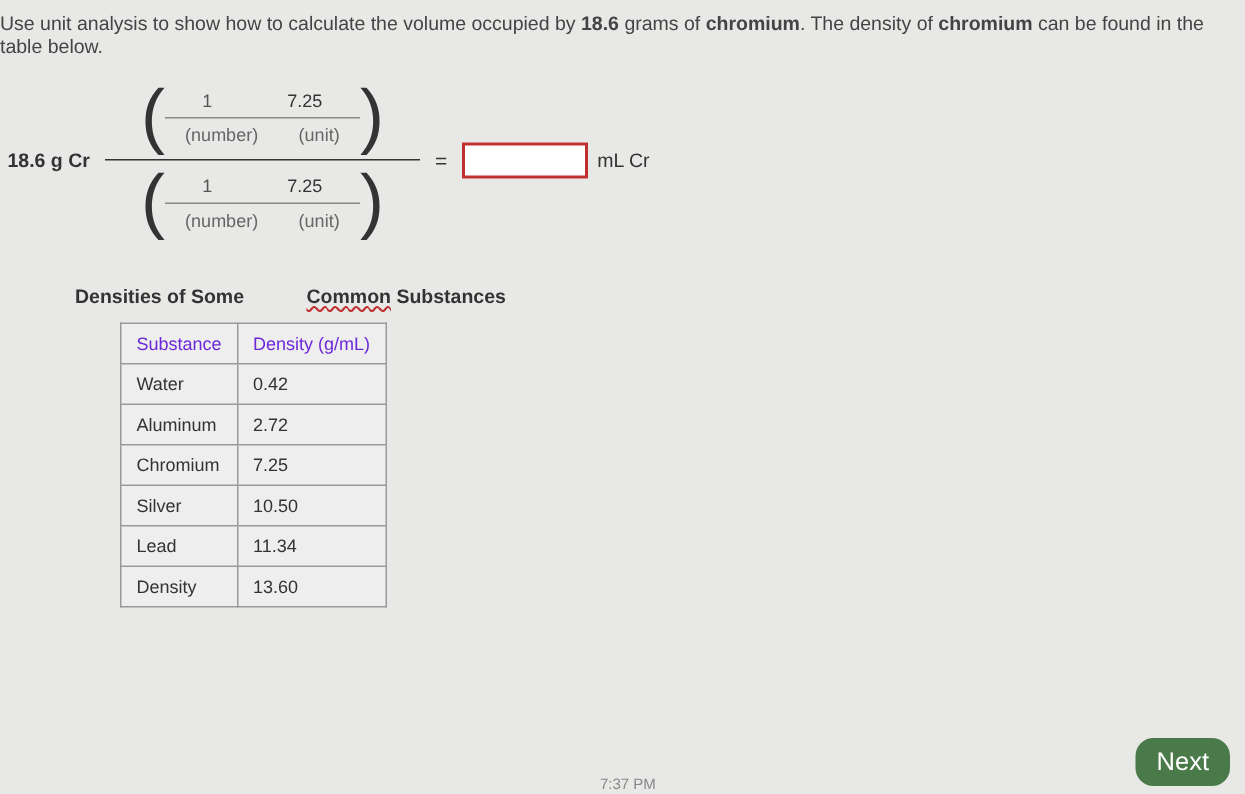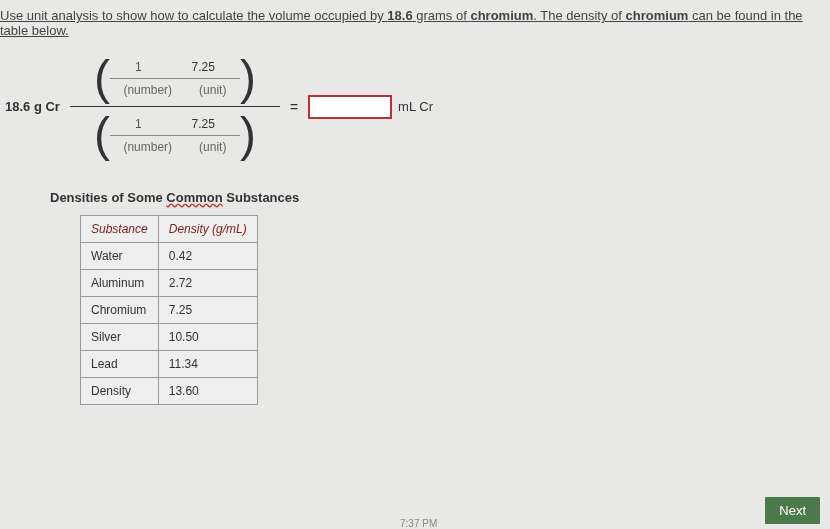--- a/index.html
+++ b/index.html
@@ -11,21 +11,20 @@
       color: #333;
       width: 830px;
       height: 529px;
       overflow: hidden;
       position: relative;
     }
     .question-text {
       padding: 8px 10px 15px 0;
       font-size: 13px;
       color: #444;
-      text-decoration: underline;
     }
     .bold { font-weight: bold; }
     .equation-area {
       display: flex;
       align-items: center;
       padding-left: 5px;
     }
     .prefix {
       font-weight: bold;
       font-size: 13px;
@@ -91,46 +90,46 @@
       margin-left: 6px;
       font-size: 13px;
     }
     .table-title {
       font-weight: bold;
       margin: 30px 0 10px 50px;
       font-size: 13px;
     }
     .spell-marker {
       text-decoration: underline wavy #c03030;
+      margin-left: 38px;
     }
     .density-table {
       border-collapse: collapse;
       margin-left: 80px;
       background: #eee;
     }
     .density-table th, .density-table td {
       border: 1px solid #999;
       padding: 6px 10px;
       text-align: left;
       font-size: 12px;
       font-weight: normal;
     }
     .density-table th {
-      color: #7f1d1d;
-      font-style: italic;
+      color: #6d28d9;
     }
     .next-button {
       position: absolute;
       bottom: 5px;
       right: 10px;
       background: #4a7a4a;
       color: #fff;
-      border-radius: 1px;
+      border-radius: 12px;
       padding: 6px 14px;
-      font-size: 13px;
+      font-size: 17px;
     }
     .timestamp {
       position: absolute;
       bottom: 0px;
       left: 400px;
       font-size: 10px;
       color: #888;
     }
   </style>
 </head>

